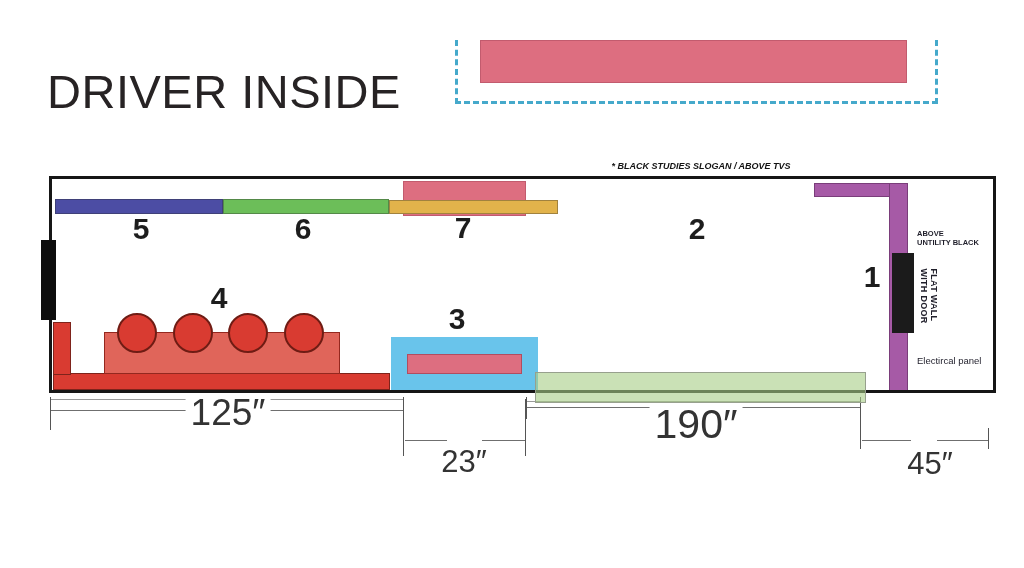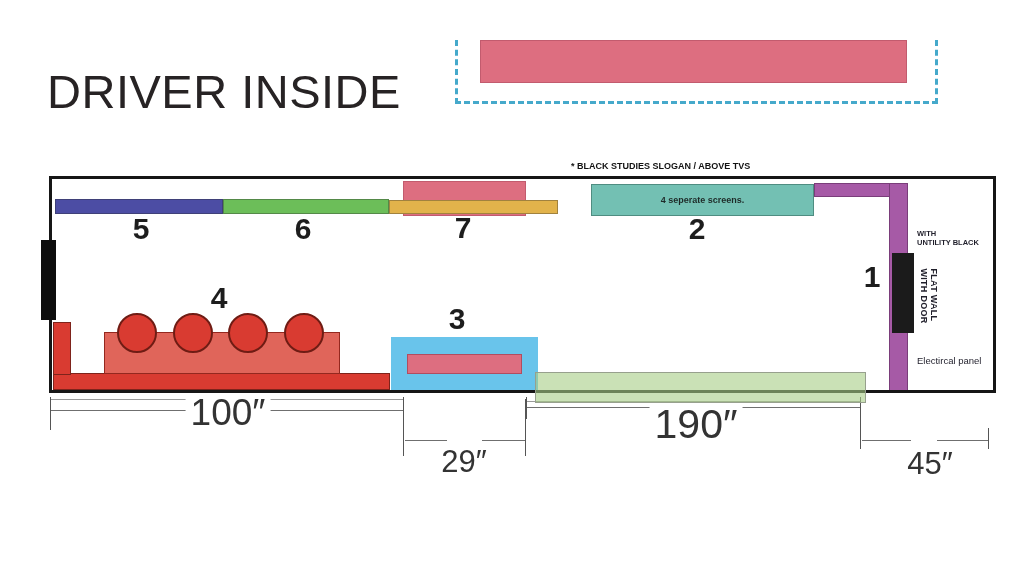--- a/index.html
+++ b/index.html
@@ -24,21 +24,21 @@
   .bar-blue{left:22px;width:168px;background:#4C4DA4;}
   .bar-green{left:190px;width:166px;background:#6CBE59;}
   .bar-yellow{left:356px;top:200px;width:169px;height:14px;background:#E2B34B;z-index:3;}
   .tv-pink{left:370px;top:181px;width:123px;height:35px;background:#DD6E80;border:1px solid #c25b6e;box-sizing:border-box;z-index:2;}
   .screens-teal{left:558px;top:184px;width:223px;height:32px;background:#73C0B3;border:1px solid #4f8d81;box-sizing:border-box;
                 z-index:2;display:flex;align-items:center;justify-content:center;}
   .screens-teal span{font-size:9px;font-weight:700;color:#1e2a28;}
   .purple-h{left:781px;top:183px;width:78px;height:14px;background:#A65AA6;border:1px solid #7a3d7a;box-sizing:border-box;z-index:2;}
   .purple-v{left:856px;top:183px;width:19px;height:209px;background:#A65AA6;border:1px solid #7a3d7a;box-sizing:border-box;z-index:2;}
 
-  .slogan-note{left:538px;top:161px;width:260px;font-size:9px;font-weight:700;color:#121212;z-index:4;}
+  .slogan-note{left:538px;top:161px;width:260px;text-align:center;font-size:9px;font-weight:700;color:#121212;z-index:4;font-style:italic;}
 
   
   .door-left{left:8px;top:240px;width:15px;height:80px;background:#0d0d0d;z-index:7;}
   .door-right{left:859px;top:253px;width:22px;height:80px;background:#1b1b1b;z-index:7;}
 
   
   .red{background:#D93B31;border:1px solid #7e231b;box-sizing:border-box;}
   .couch-base{left:20px;top:373px;width:337px;height:17px;z-index:2;}
   .couch-left{left:20px;top:322px;width:18px;height:53px;z-index:2;}
   .couch-platform{left:71px;top:332px;width:236px;height:42px;background:#E0655A;border:1px solid #94281f;box-sizing:border-box;z-index:2;}
@@ -101,23 +101,20 @@
 
   <div class="abs dash-frame"></div>
   <div class="abs banner-pink"></div>
 
   <div class="abs slogan-note">* BLACK STUDIES SLOGAN / ABOVE TVS</div>
 
   <div class="abs bar bar-blue"></div>
   <div class="abs bar bar-green"></div>
   <div class="abs tv-pink"></div>
   <div class="abs bar bar-yellow"></div>
-  <div class="abs screens-teal">
-    <span>4 seperate screens.</span>
-  </div>
   <div class="abs purple-h"></div>
   <div class="abs purple-v"></div>
 
   <div class="abs door-left"></div>
   <div class="abs door-right"></div>
 
   <div class="abs red couch-base"></div>
   <div class="abs red couch-left"></div>
   <div class="abs couch-platform"></div>
   <div class="abs seat seat1"></div>
@@ -134,39 +131,39 @@
 
   <div class="abs znum n5">5</div>
   <div class="abs znum n6">6</div>
   <div class="abs znum n7">7</div>
   <div class="abs znum n2">2</div>
   <div class="abs znum n1">1</div>
   <div class="abs znum n4">4</div>
   <div class="abs znum n3">3</div>
 
   <div class="abs closet-text">
-    <div>WITH</div>
+    <div>ABOVE</div>
     <div>UNTILITY BLACK</div>
   </div>
   <div class="abs flat-wall">
     <div>FLAT WALL</div>
     <div>WITH DOOR</div>
   </div>
   <div class="abs elec-text">Electircal panel</div>
 
   <div class="abs dext ext125"></div>
   <div class="abs dline line125"></div>
   <div class="abs dtick tick125a"></div>
   <div class="abs dtick tick-370"></div>
-  <div class="abs dlabel lab125">100″</div>
+  <div class="abs dlabel lab125">125″</div>
 
   <div class="abs dline line44a"></div>
   <div class="abs dline line44b"></div>
   <div class="abs dtick tick-492"></div>
-  <div class="abs dlabel lab44">29″</div>
+  <div class="abs dlabel lab44">23″</div>
 
   <div class="abs dext ext120"></div>
   <div class="abs dline line120"></div>
   <div class="abs dtick tick120a"></div>
   <div class="abs dtick tick-827"></div>
   <div class="abs dlabel lab120">190″</div>
 
   <div class="abs dline line45a"></div>
   <div class="abs dline line45b"></div>
   <div class="abs dtick tick-955"></div>

